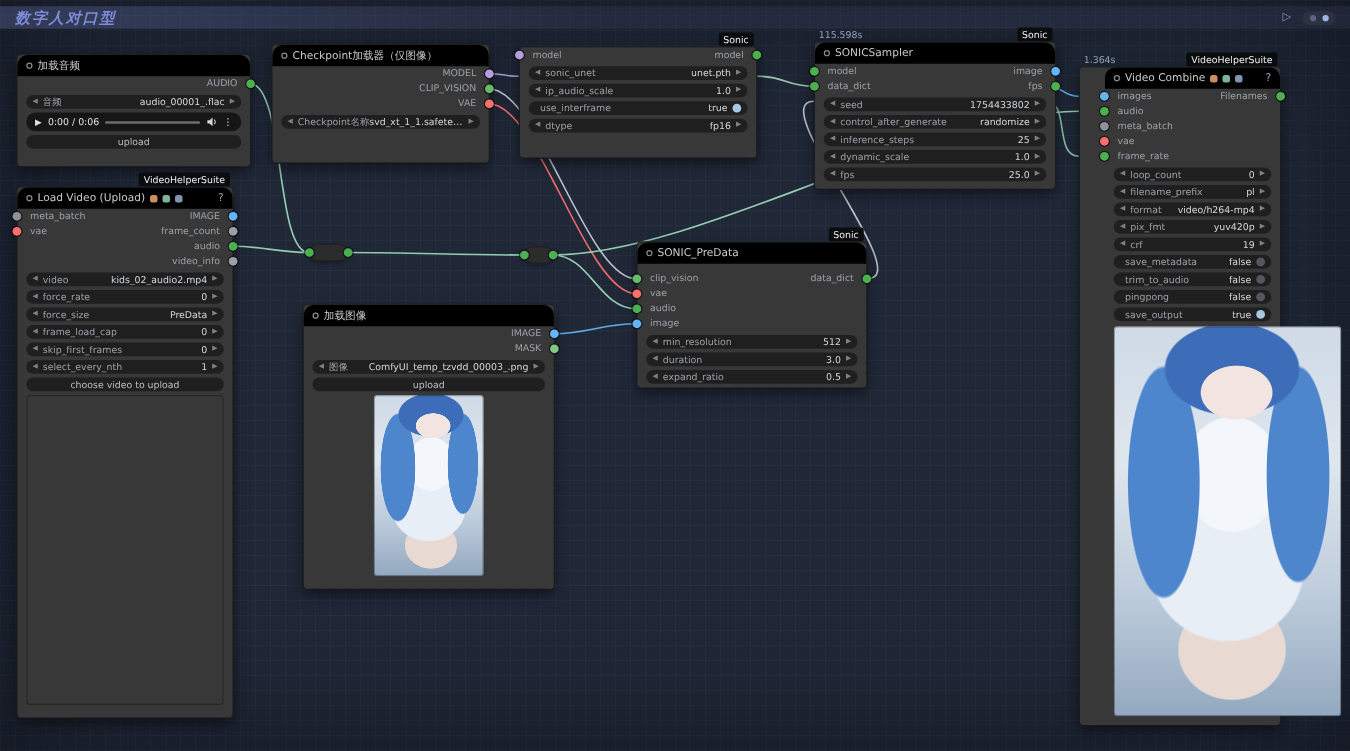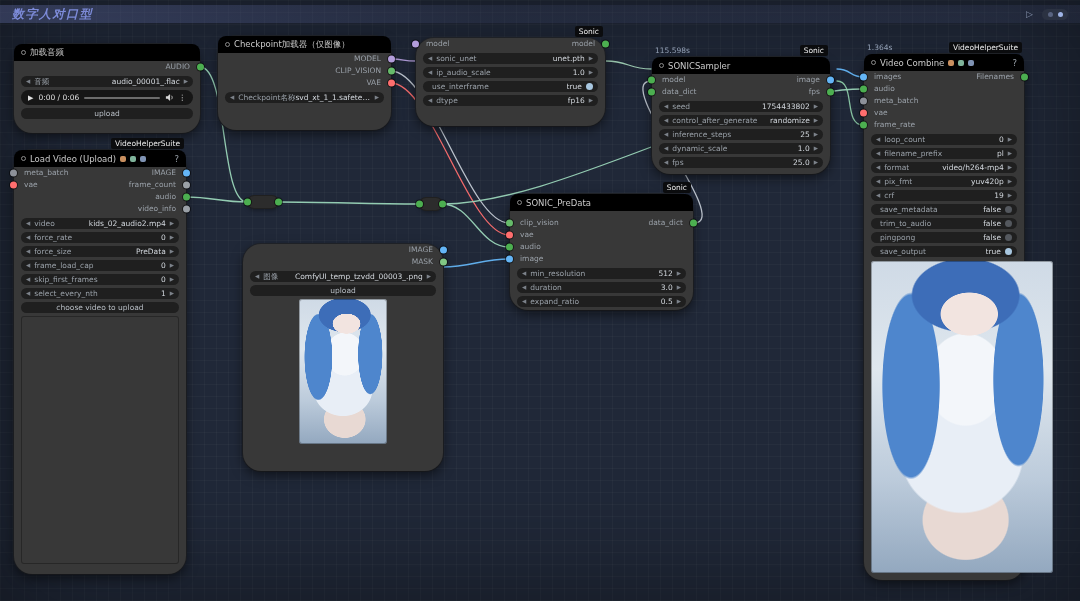--- a/index.html
+++ b/index.html
@@ -14,21 +14,21 @@
   }
   
   #titlebar { position:absolute; left:0; top:5px; width:100%; height:18px; display:flex; align-items:center; padding:0 12px;
     background:linear-gradient(90deg, rgba(116,128,198,.30), rgba(116,128,198,.10) 45%, rgba(116,128,198,.10)); }
   #wf-title { color:#7d8bd9; font-size:12px; font-weight:bold; letter-spacing:1.5px;font-style:italic; }
   #tb-icons { margin-left:auto; display:flex; align-items:center; gap:9px; color:#8692ac; font-size:9px; }
   .tb-pill { width:26px; height:11px; border-radius:6px; background:#2b3242; display:flex; align-items:center; justify-content:space-around; padding:0 3px; }
   .tb-pill i { width:5px; height:5px; border-radius:50%; background:#596480; display:block; }
   .tb-pill i.on { background:#9fb4e6; }
   
-  .node { position:absolute; background:#383838; border-radius:18px;
+  .node { position:absolute; background:#383838; border-radius:3px;
     box-shadow:0 4px 12px rgba(0,0,0,.55), 0 0 0 1px #23262c; font-size:8px; color:#a9b0b8; }
   .nhead { height:17px; display:flex; align-items:center; gap:4px; padding:0 7px; background:#000000;
     border-radius:8px 8px 0 0; color:#c9c9c9; font-size:8.5px; white-space:nowrap; overflow:hidden; }
   .cdot { flex:0 0 auto; width:5px; height:5px; border-radius:50%; border:1px solid #8a8a8a; }
   .nhead .help { margin-left:auto; color:#9aa2aa; }
   .hicon { width:6px; height:6px; border-radius:2px; display:inline-block; flex:0 0 auto; }
   .hic1 { background:#c98f5f; } .hic2 { background:#7fb39a; } .hic3 { background:#7f93b3; }
   .badge { position:absolute; top:-12px; background:#0b0c0e; color:#efefef; font-size:7.5px; line-height:11px; padding:0 4px; border-radius:2px; }
   .badge.r { right:2px; }
   .timing { position:absolute; top:-11px; left:3px; color:#93a0b5; font-size:7.5px; }
@@ -203,21 +203,21 @@
       <span class="tgl on"></span>
     </div>
     <div class="w">
       <span class="la">◀</span>
       <span class="lbl">dtype</span>
       <span class="val">fp16</span>
       <span class="ra">▶</span>
     </div>
   </div>
 
-  <div class="node" style="left:652px; top:57px; width:178px; height:117px;">
+  <div class="node" style="left:652px; top:34px; width:192px; height:117px;">
     <span class="timing">115.598s</span>
     <span class="badge r">Sonic</span>
     <div class="nhead">
       <span class="cdot"></span>
       <span>SONICSampler</span>
     </div>
     <div class="slots">
       <div class="srow">
         <span class="pdot l" style="background: rgb(76, 175, 80);"></span>
         <span class="in">model</span>
@@ -303,20 +303,24 @@
     </div>
     <div class="w">
       <span class="la">◀</span>
       <span class="lbl">expand_ratio</span>
       <span class="val">0.5</span>
       <span class="ra">▶</span>
     </div>
   </div>
 
   <div class="node" style="left:243px; top:244px; width:200px; height:227px;">
+    <div class="nhead">
+      <span class="cdot"></span>
+      <span>加载图像</span>
+    </div>
     <div class="slots">
       <div class="srow">
         <span class="out">IMAGE</span>
         <span class="pdot r" style="background: rgb(100, 181, 246);"></span>
       </div>
       <div class="srow">
         <span class="out">MASK</span>
         <span class="pdot r" style="background: rgb(129, 199, 132);"></span>
       </div>
     </div>
@@ -395,21 +399,21 @@
     <div class="w">
       <span class="la">◀</span>
       <span class="lbl">select_every_nth</span>
       <span class="val">1</span>
       <span class="ra">▶</span>
     </div>
     <div class="btnw">choose video to upload</div>
     <div class="prev prev-girl" style="width:158px; height:248px; margin:3px 7px 7px;"></div>
   </div>
 
-  <div class="node" style="left:864px; top:54px; width:160px; height:526px;">
+  <div class="node" style="left:864px; top:54px; width:160px; height:526px;padding-left:20px;">
     <span class="timing">1.364s</span>
     <span class="badge r">VideoHelperSuite</span>
     <div class="nhead">
       <span class="cdot"></span>
       <span>Video Combine</span>
       <span class="hicon hic1"></span>
       <span class="hicon hic2"></span>
       <span class="hicon hic3"></span>
       <span class="help">?</span>
     </div>

